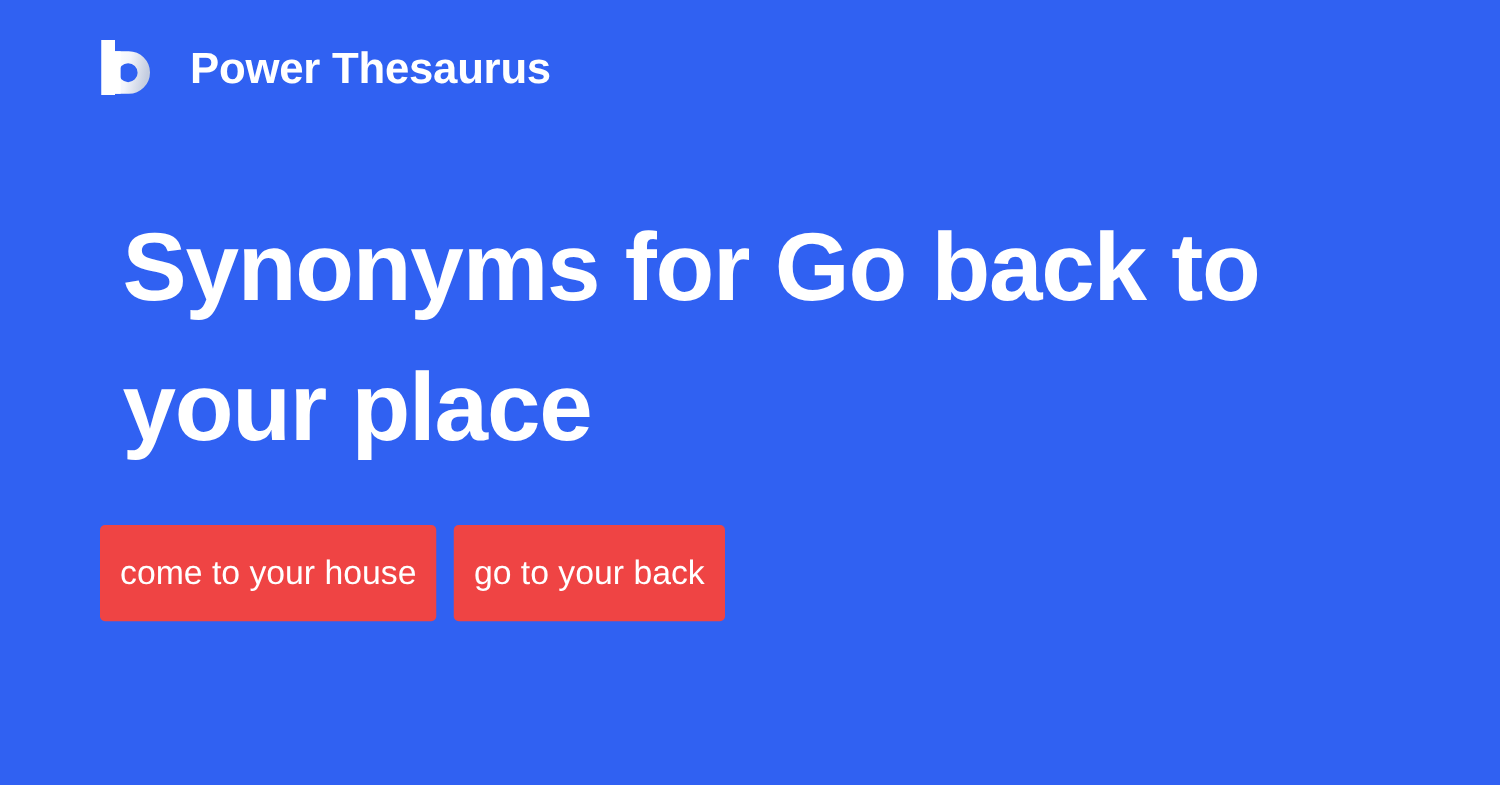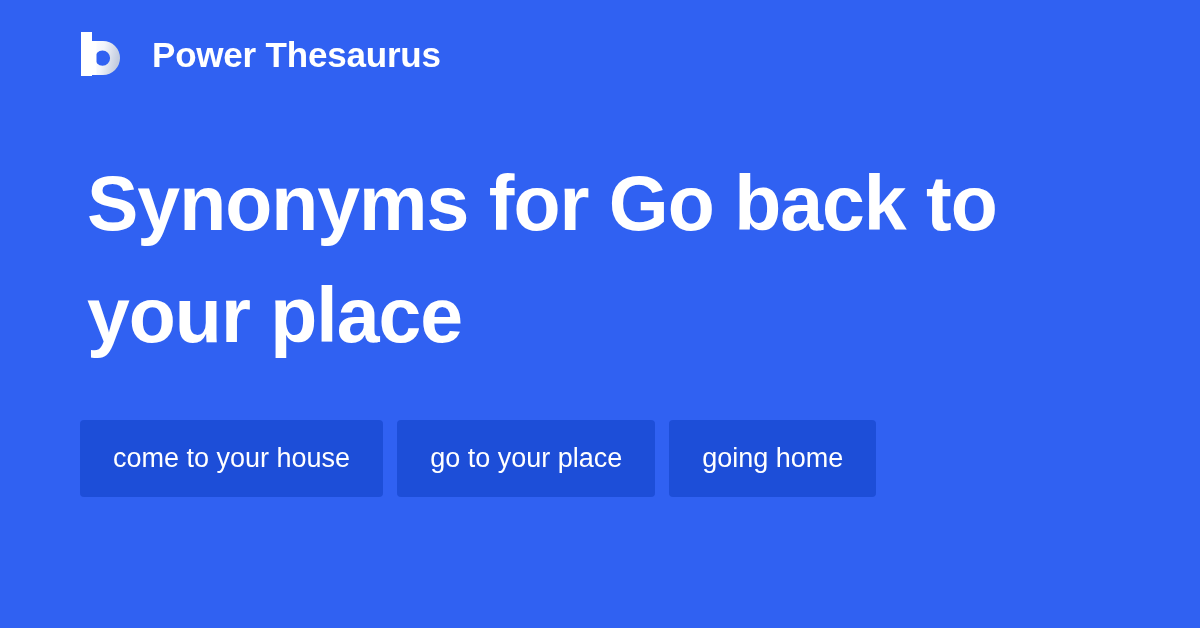--- a/index.html
+++ b/index.html
@@ -50,41 +50,41 @@
   .headline {
     position: absolute;
     left: 80px;
     top: 140px;
     width: 1000px;
     color: #ffffff;
     font-size: 77px;
     font-weight: 700;
     line-height: 112px;
     letter-spacing: -1px;
-    margin: 7px;
+    margin: 18px;
   }
 
   
   .tag-area {
     position: absolute;
     left: 80px;
     top: 420px;
     width: 1040px;
     display: flex;
     flex-wrap: wrap;
     gap: 16px 14px;
     align-content: flex-start;
   }
   .tag {
-    background: #1d4ed8;
+    background: #ef4444;
     border-radius: 4px;
     color: #ffffff;
     font-size: 27px;
     line-height: 1;
-    padding: 25px 33px;
+    padding: 25px 16px;
     white-space: nowrap;
     box-sizing: border-box;
     display: inline-flex;
     align-items: center;
     justify-content: center;
   }
 </style>
 </head>
 <body>
 
@@ -109,17 +109,16 @@
         <path fill="#ffffff" d="M12 10 h4.5 v34 H12 z"></path>
       </svg>
     </span>
     <span class="brand-name">Power Thesaurus</span>
   </div>
 
   <h1 class="headline">Synonyms for Go back to your place</h1>
 
   <div class="tag-area">
     <span class="tag">come to your house</span>
-    <span class="tag">go to your place</span>
-    <span class="tag">going home</span>
+    <span class="tag">go to your back</span>
   </div>
 
 </div>
 
 </body></html>

